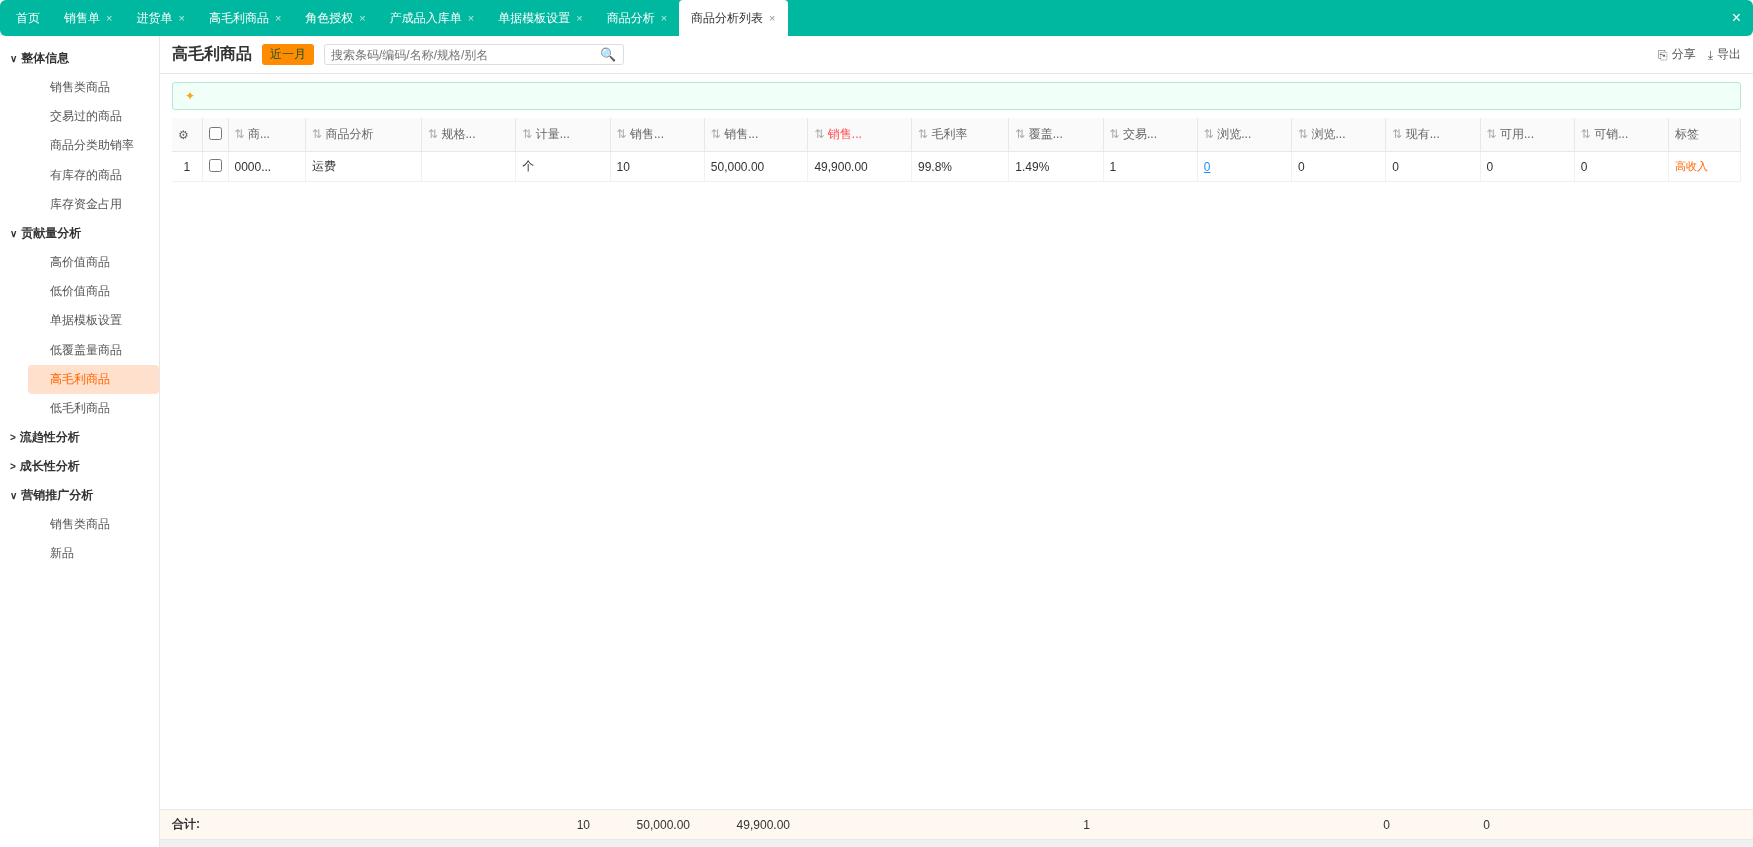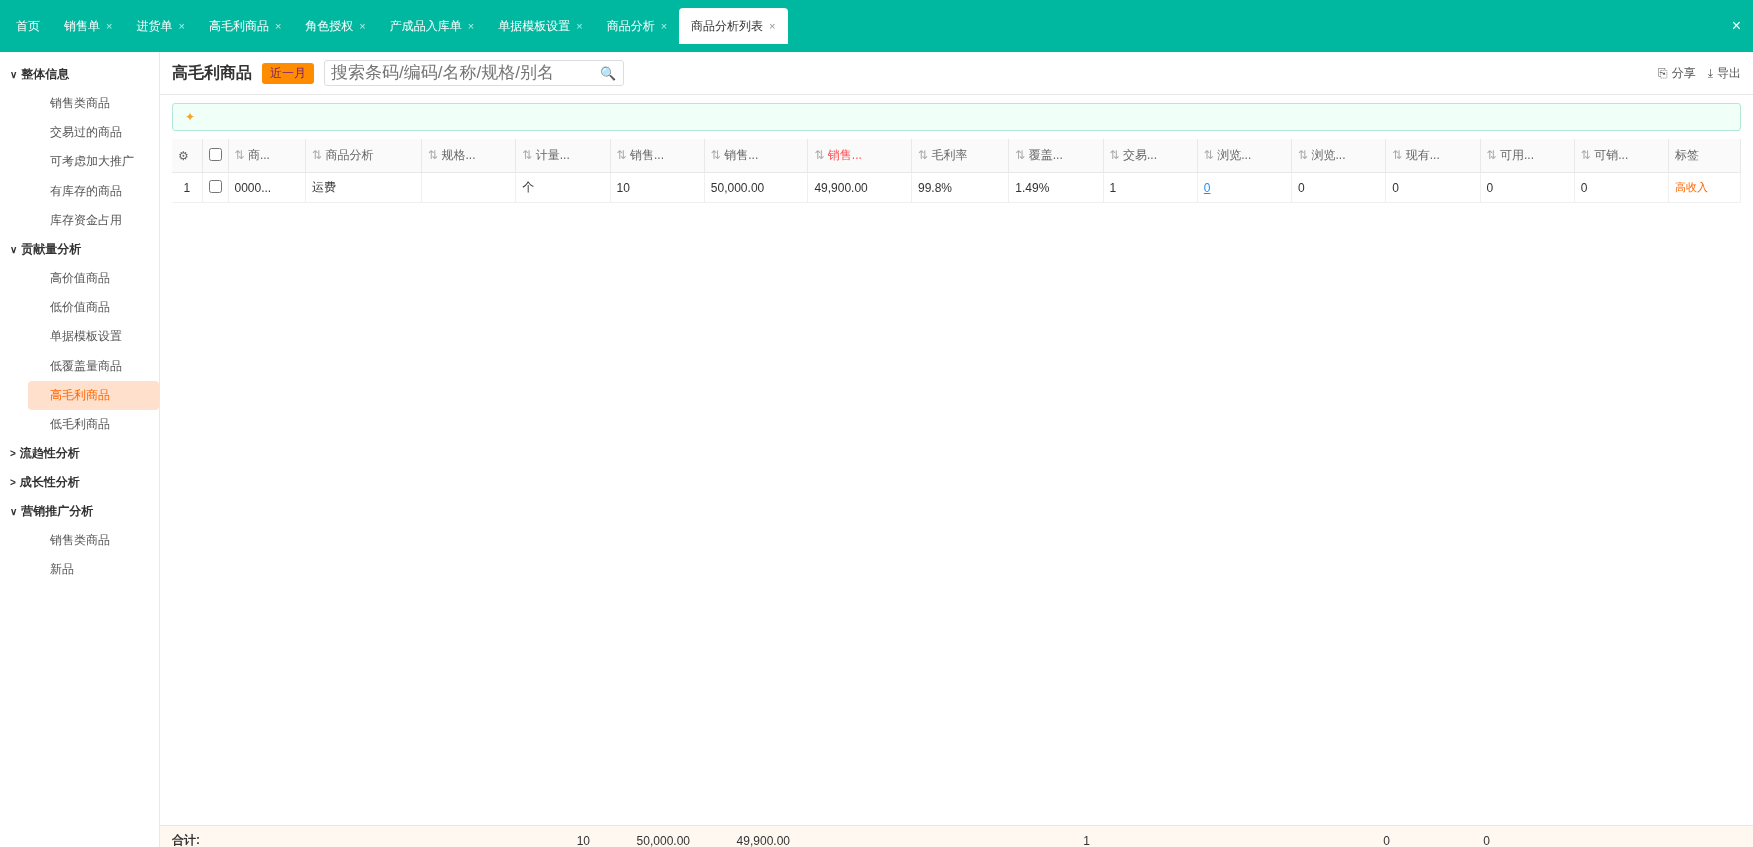--- a/index.html
+++ b/index.html
@@ -3,23 +3,24 @@
   <meta charset="utf-8">
   <style>
     * { box-sizing: border-box; margin: 0; padding: 0; font-family: 'Microsoft YaHei', Arial, sans-serif; font-size: 12px; }
     body { background: #f5f5f5; overflow: hidden; width: 1753px; height: 847px; }
 
     
     .top-nav {
       display: flex;
       align-items: center;
       background: #00b8a0;
-      height: 52px;
+      height: 36px;
       padding: 0 4px;
       color: #fff;
+      border-radius: 6px;
     }
     .nav-tab {
       display: flex;
       align-items: center;
       padding: 0 12px;
       height: 36px;
       cursor: pointer;
       white-space: nowrap;
       font-size: 13px;
       color: #fff;
@@ -98,41 +99,41 @@
       background: #fff;
       gap: 10px;
     }
     .content-title {
       font-size: 16px;
       font-weight: bold;
       color: #333;
     }
     .filter-btn {
       background: #ff8c00;
-      color: #701a75;
+      color: #14532d;
       border: none;
       border-radius: 3px;
       padding: 2px 8px;
       cursor: pointer;
       font-size: 12px;
     }
     .search-box {
       display: flex;
       align-items: center;
       border: 1px solid #ddd;
       border-radius: 3px;
       padding: 2px 6px;
       background: #fff;
       flex: 1;
       max-width: 300px;
     }
     .search-box input {
       border: none;
       outline: none;
-      font-size: 17px;
+      font-size: 12px;
       color: #999;
       width: 100%;
       background: transparent;
     }
     .search-icon { color: #999; font-size: 13px; }
     .header-actions {
       margin-left: auto;
       display: flex;
       gap: 12px;
     }
@@ -280,21 +281,21 @@
       <span class="arrow">∨</span>
       <span>整体信息</span>
     </div>
     <div class="sidebar-item">
       <span>销售类商品</span>
     </div>
     <div class="sidebar-item">
       <span>交易过的商品</span>
     </div>
     <div class="sidebar-item">
-      <span>可考虑加大推广</span>
+      <span>商品分类助销率</span>
     </div>
     <div class="sidebar-item">
       <span>有库存的商品</span>
     </div>
     <div class="sidebar-item">
       <span>库存资金占用</span>
     </div>
 
     <div class="sidebar-group-header">
       <span class="arrow">∨</span>

